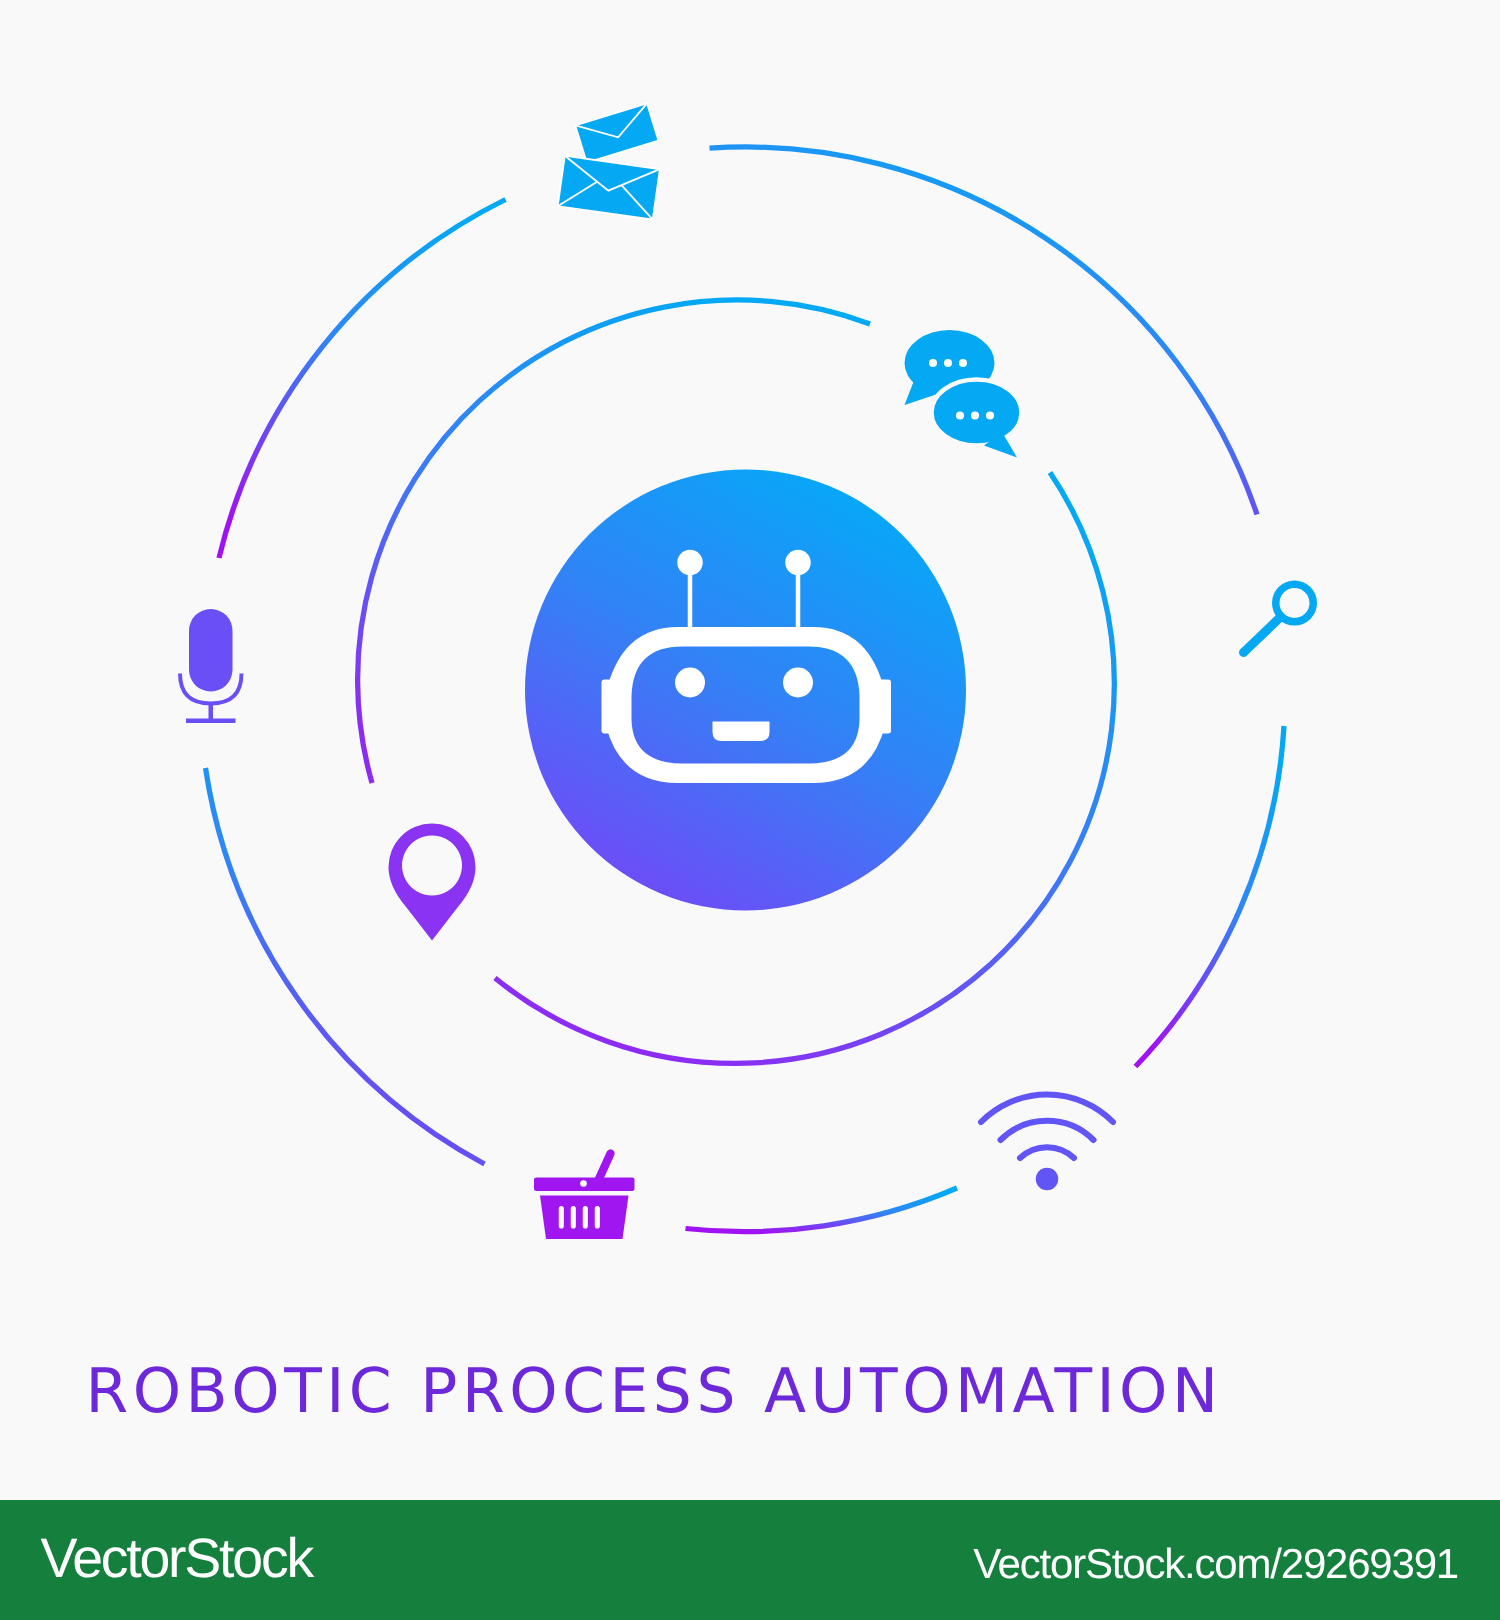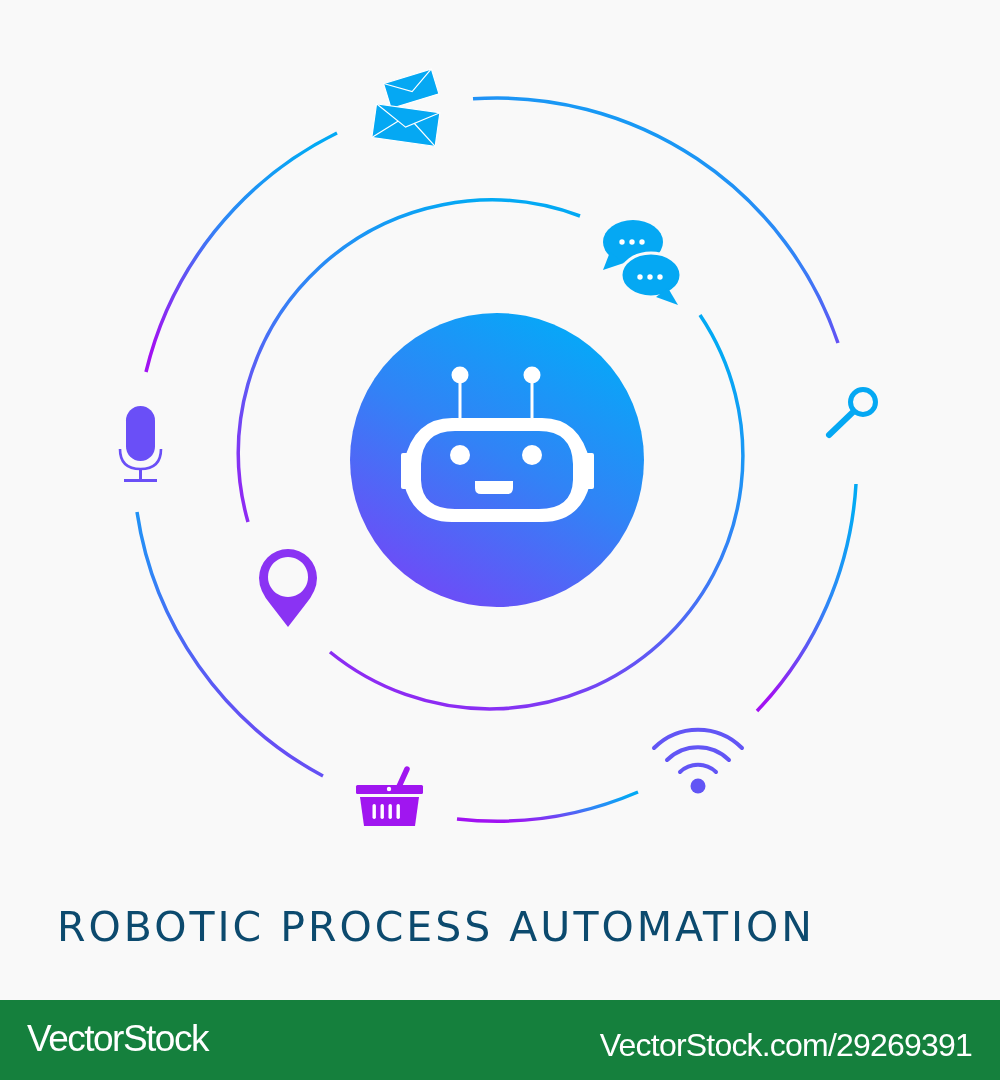--- a/index.html
+++ b/index.html
@@ -5,32 +5,32 @@
   html, body { margin: 0; padding: 0; }
   body {
     width: 1000px; height: 1080px; background: #f9f9f9;
     position: relative; overflow: hidden;
     font-family: "Liberation Sans", sans-serif;
   }
   #art { position: absolute; left: 0; top: 0; width: 1000px; height: 1000px; }
   .title {
     position: absolute; left: 0; width: 872px; top: 903px;
     text-align: center; font-family: "DejaVu Sans", sans-serif;
-    font-size: 41px; letter-spacing: 3px; color: #0c4a6e; font-weight: normal;
+    font-size: 41px; letter-spacing: 3px; color: #6d28d9; font-weight: normal;
   }
   .footer {
     position: absolute; left: 0; top: 1000px; width: 1000px; height: 80px;
     background: #15803d; color: #fff;
   }
   .footer .brand {
     position: absolute; left: 27px; top: 18px; font-size: 37px;
     letter-spacing: -1.5px; font-family: "Liberation Sans", sans-serif;
   }
   .footer .ref {
-    position: absolute; right: 28px; top: 27px; font-size: 32px;
+    position: absolute; right: 28px; top: 27px; font-size: 28px;
     letter-spacing: -0.8px; font-family: "Liberation Sans", sans-serif;
   }
 </style>
 </head>
 <body>
 
 <svg id="art" viewBox="0 0 1000 1000" xmlns="http://www.w3.org/2000/svg">
   <defs>
     <linearGradient id="ringGrad" x1="0.75" y1="0" x2="0.25" y2="1">
       <stop offset="0" stop-color="#03a9f4"></stop>

